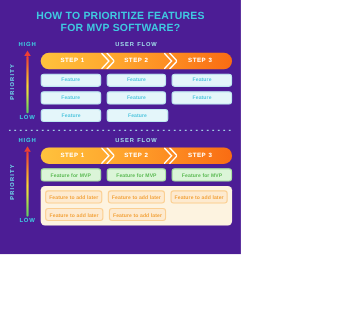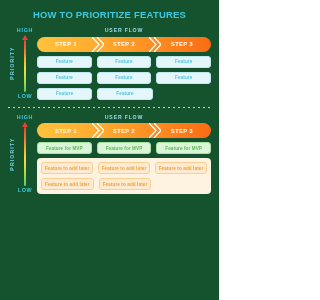--- a/index.html
+++ b/index.html
@@ -8,22 +8,22 @@
     width: 219px;
     height: 300px;
     background: #ffffff;
     font-family: "Liberation Sans", sans-serif;
     overflow: hidden;
   }
 
   .poster {
     position: relative;
     width: 219px;
-    height: 300px;
-    background: #14532d;
+    height: 231px;
+    background: #4c1d95;
     padding: 0;
   }
 
   
   .title {
     text-align: center;
     color: #3fc9e0;
     font-weight: bold;
     font-size: 9.5px;
     line-height: 11px;
@@ -216,20 +216,21 @@
     background-repeat: repeat-x;
   }
 </style>
 </head>
 <body>
 
 <div class="poster">
 
   <div class="title">
     <span class="line">HOW TO PRIORITIZE FEATURES</span>
+    <span class="line">FOR MVP SOFTWARE?</span>
   </div>
 
   <div class="chart top">
     <div class="chart-grid">
 
       <div class="axis-label">
         <span>PRIORITY</span>
       </div>
 
       <div class="axis-arrow">

